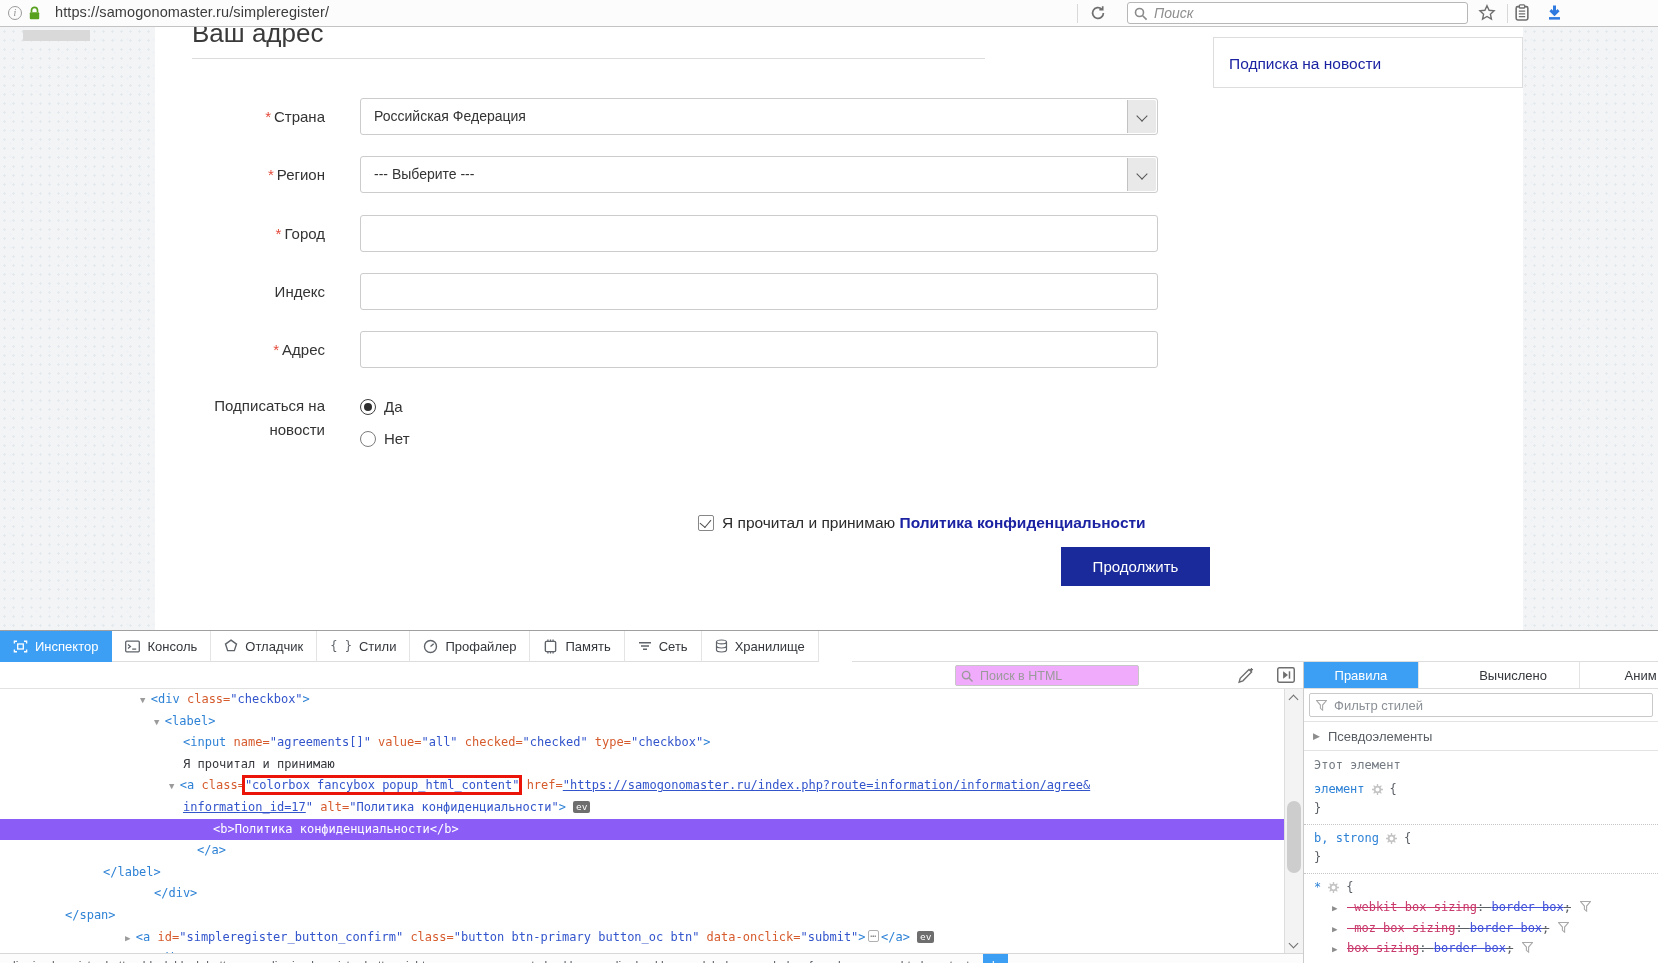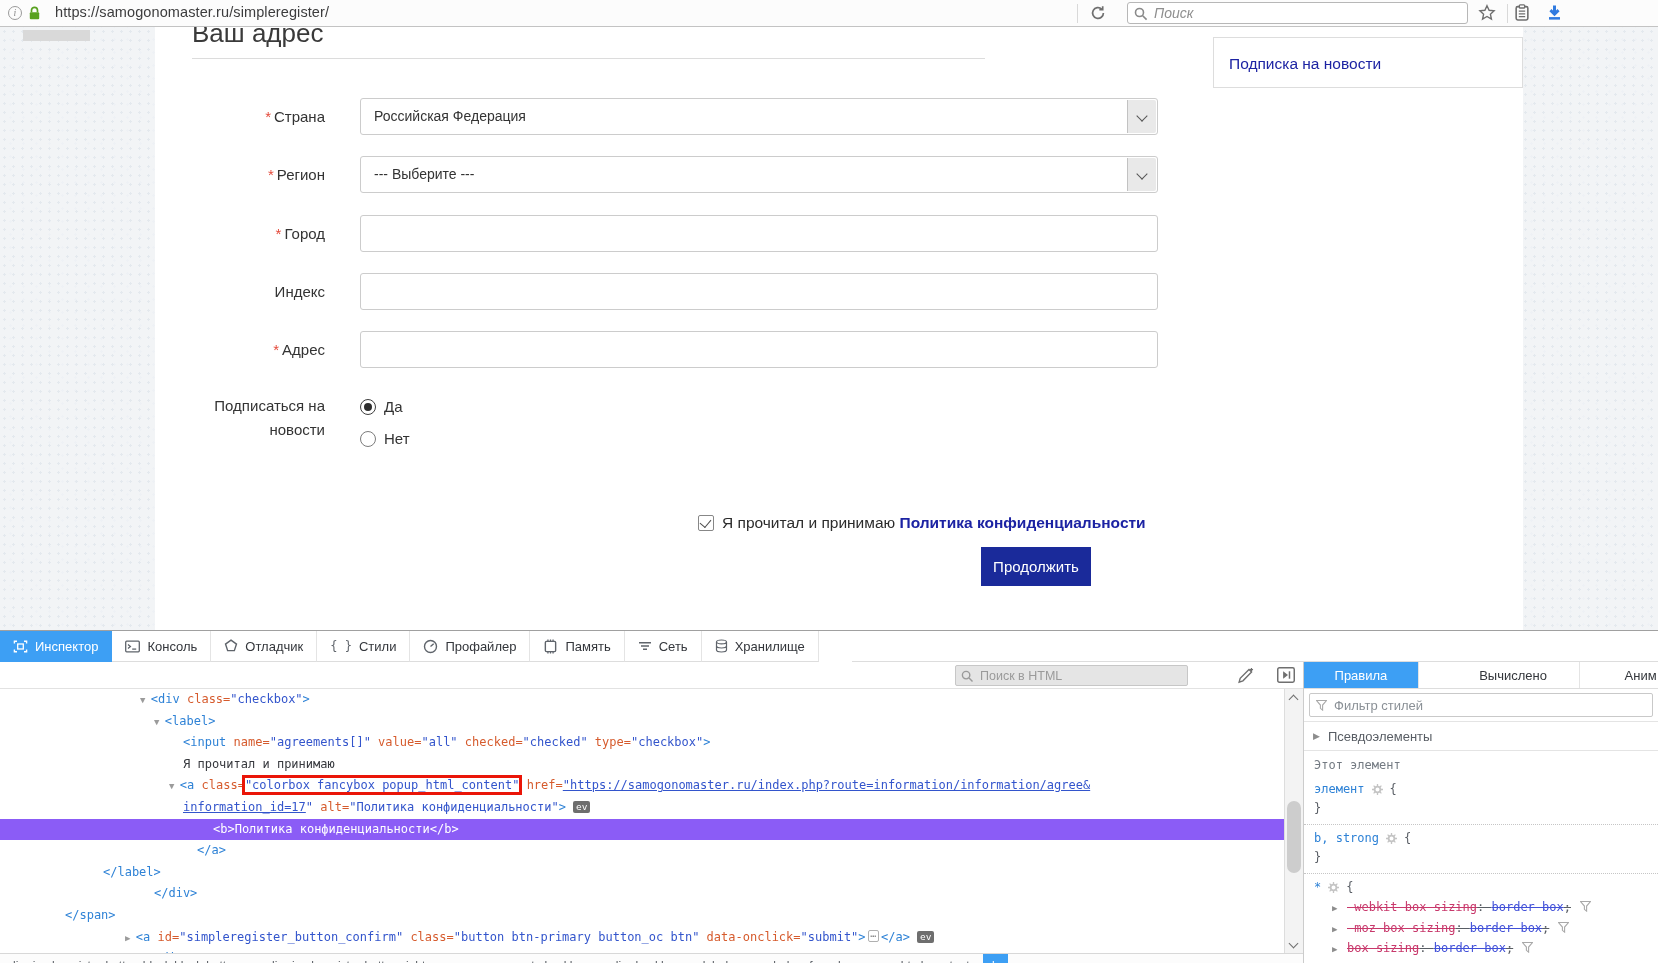--- a/index.html
+++ b/index.html
@@ -43,37 +43,37 @@
   .radio { position:absolute; width:16px; height:16px; border:1px solid #7c7c7c; border-radius:50%; background:#fff; cursor:pointer; }
   .radio.checked { border-color:#3e3e3e; }
   .radio.checked::after { content:""; position:absolute; left:3px; top:3px; width:8px; height:8px; border-radius:50%; background:#2d2d2d; }
   .radio-label { position:absolute; font-size:15px; color:#333; }
 
   .agree-check { position:absolute; left:698px; top:488px; width:16px; height:16px; border:1.5px solid #878787; border-radius:2px; background:#fff; cursor:pointer; }
   .agree-check::after { content:""; position:absolute; left:3px; top:1px; width:6px; height:9px; border-right:1.8px solid #4e4e4e; border-bottom:1.8px solid #4e4e4e; transform:rotate(40deg); }
   .agree-text { position:absolute; left:722px; top:487px; font-size:15.5px; color:#2b2b2b; }
   .agree-link { color:#1c23a3; font-weight:bold; cursor:pointer; }
 
-  .continue-btn { position:absolute; left:981px; top:520px; width:110px; height:39px; background:#1a2a9a; color:#fff; border:none; font-size:15px; cursor:pointer; font-family:"Liberation Sans",sans-serif; }
+  .continue-btn { position:absolute; left:1061px; top:520px; width:149px; height:39px; background:#1a2a9a; color:#fff; border:none; font-size:15px; cursor:pointer; font-family:"Liberation Sans",sans-serif; }
 
   .sidebar-box { position:absolute; left:1213px; top:10px; width:310px; height:51px; background:#fff; border:1px solid #ddd; }
   .sidebar-title { position:absolute; left:15px; top:17px; font-size:15.5px; color:#1c23a3; cursor:pointer; }
 
   
   .devtools { position:absolute; left:0; top:630px; width:1658px; height:333px; background:#fff; border-top:1px solid #a0a0a0; font-family:"Liberation Sans",sans-serif; }
   .dt-tabs { position:absolute; left:0; top:0; height:31px; display:flex; }
   .dt-tab { display:flex; align-items:center; gap:7px; padding:0 13px; font-size:13px; color:#33363b; border-right:1px solid #e4e4e4; border-bottom:1px solid #ddd; background:#fff; cursor:pointer; white-space:nowrap; }
   .dt-tab svg, .dt-tab .braces { color:#5f646b; }
   .dt-tab.active { background:#3d9ff4; color:#fff; border-right-color:#3d9ff4; border-bottom-color:#3d9ff4; }
   .dt-tab.active svg { color:#fff; }
   .braces { font-family:"DejaVu Sans Mono",monospace; font-size:12px; }
   .dt-tabs-fill { position:absolute; left:852px; right:0; top:0; height:31px; border-bottom:1px solid #ddd; background:#fff; }
 
   .mk-toolbar { position:absolute; left:0; top:31px; width:1303px; height:27px; border-bottom:1px solid #e2e2e2; background:#fff; }
-  .mk-search { position:absolute; left:955px; top:3px; width:233px; height:21px; border:1px solid #c7c7c7; border-radius:2px; background:#e5e5e5; }
+  .mk-search { position:absolute; left:955px; top:3px; width:184px; height:21px; border:1px solid #c7c7c7; border-radius:2px; background:#f0abfc; }
   .mk-search svg { position:absolute; left:5px; top:4px; }
   .mk-search input { position:absolute; left:24px; top:1px; width:185px; height:17px; border:none; outline:none; font-size:12.5px; color:#555; background:transparent; font-family:"Liberation Sans",sans-serif; }
   .mk-search input::placeholder { color:#9a9a9a; }
   .pencil-icon { position:absolute; left:1237px; top:5px; cursor:pointer; }
   .playbox-icon { position:absolute; left:1277px; top:5px; cursor:pointer; }
 
   .side-tabs { position:absolute; left:1304px; top:31px; width:370px; height:27px; display:flex; border-bottom:1px solid #ddd;gap:28px; }
   .side-tab { display:flex; align-items:center; justify-content:center; font-size:13px; color:#33363b; border-right:1px solid #e4e4e4; background:#fff; cursor:pointer; overflow:hidden; }
   .side-tab.active { background:#3d9ff4; color:#fff; }
   .st-rules { width:131px; } .st-computed { width:152px; } .st-anim { width:75px; }

